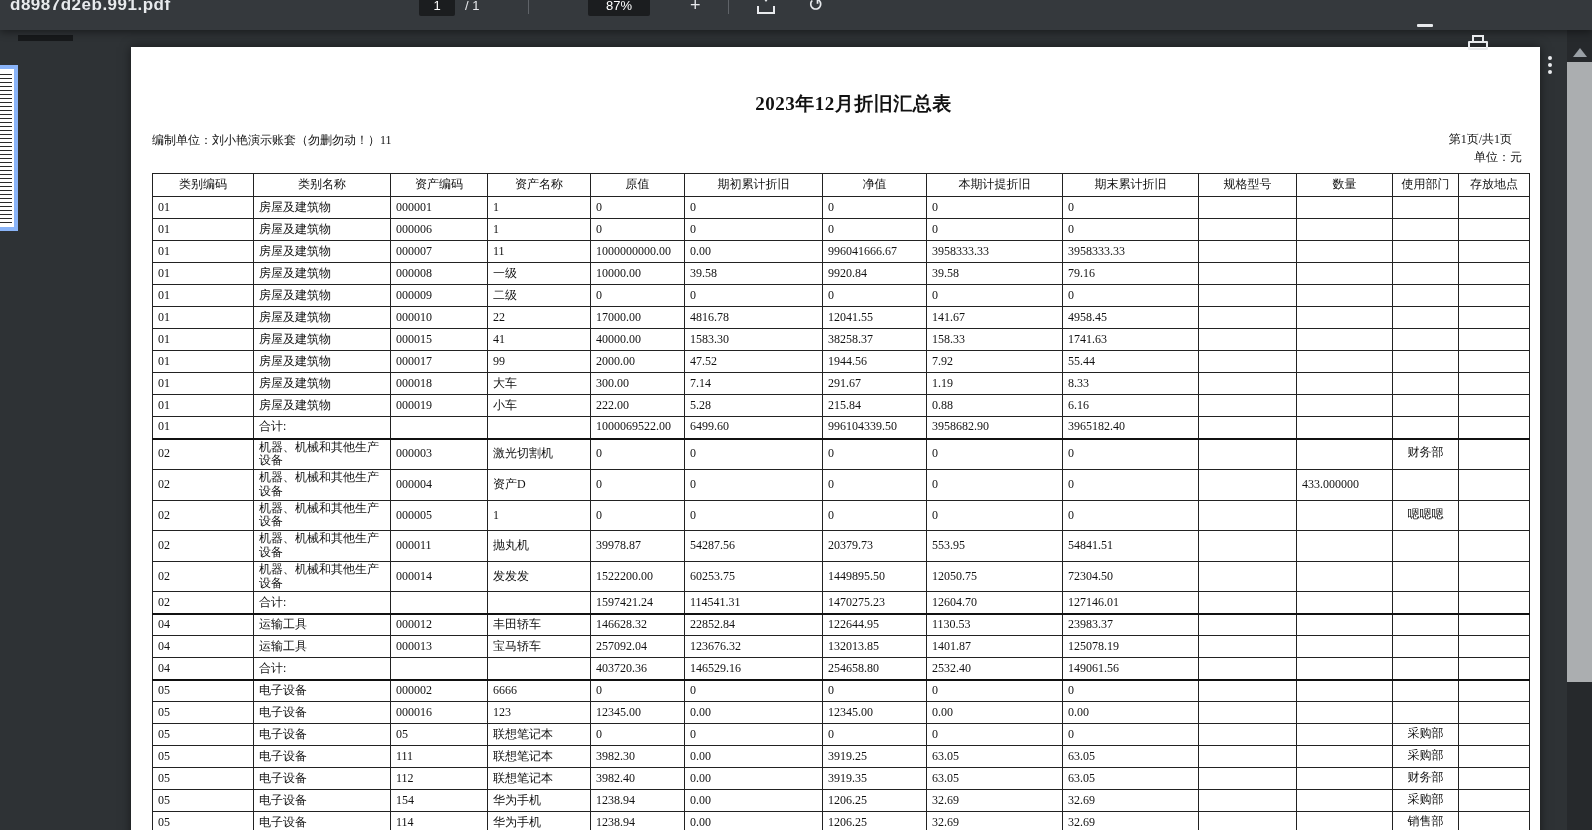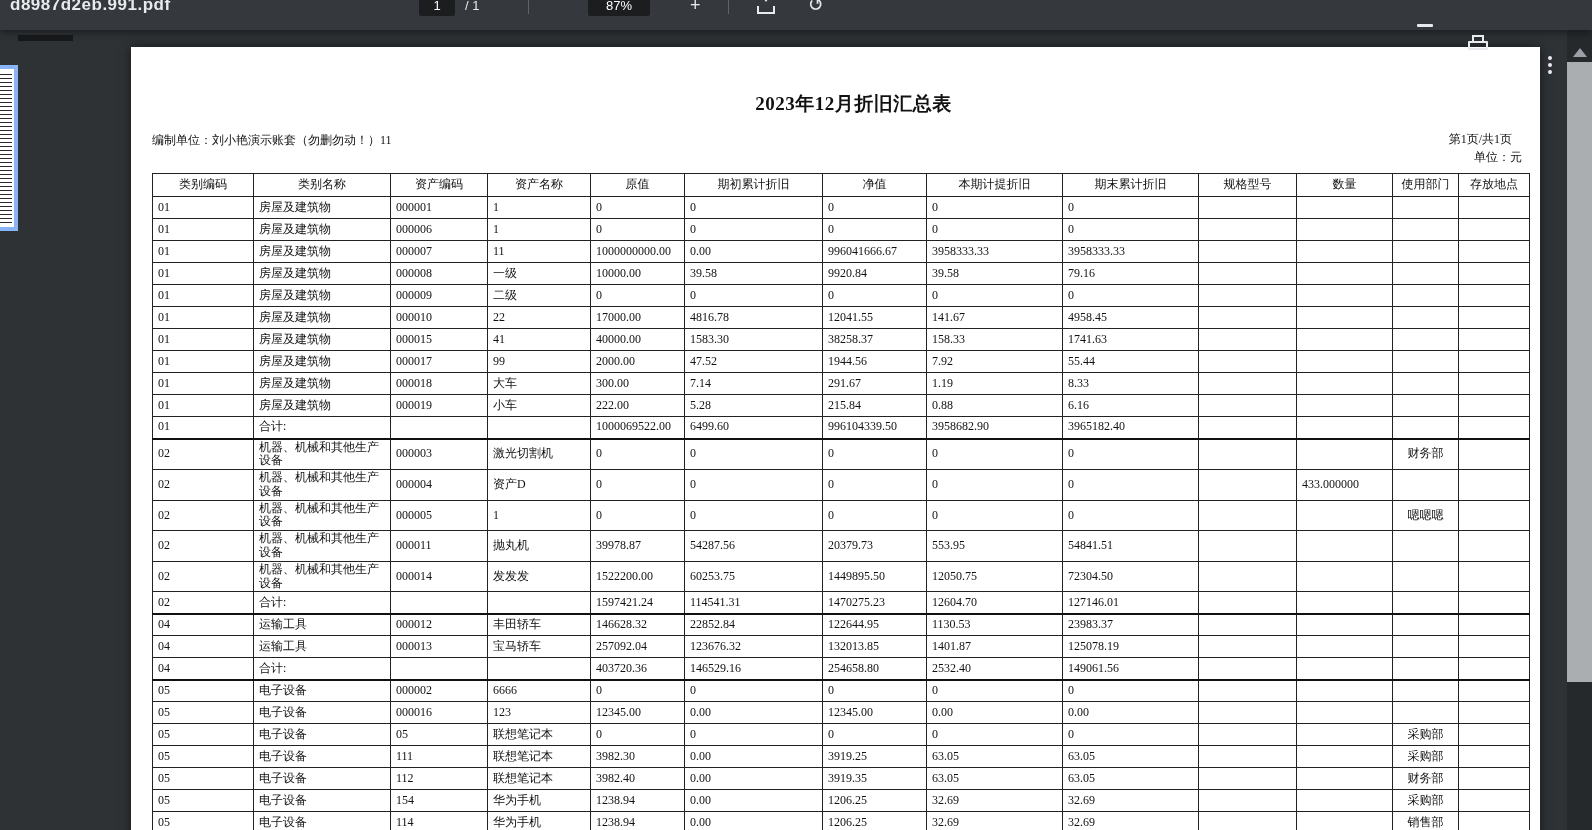--- a/index.html
+++ b/index.html
@@ -71,21 +71,21 @@
   .unit-label { position:absolute; right:18px; top:102px; font-size:12px; }
 
   table.rpt { position:absolute; left:21px; top:126px; width:1377px;
               border-collapse:collapse; table-layout:fixed; font-size:12px; }
   .rpt th, .rpt td { border:1.5px solid #222; overflow:hidden; padding:1px 5px;
                      line-height:1.15; vertical-align:middle; }
   .rpt th { height:23px; text-align:center; font-weight:400; padding:1px 2px;margin-top:12px; }
   .rpt td { height:22px; text-align:left; }
   .rpt tr.tall td { height:29px; }
   .rpt tr.group-start td { border-top:2.5px solid #111; }
-  .rpt td.c-dept { text-align:center; padding:1px 2px; }
+  .rpt td.c-dept { text-align:center; padding:1px 2px;font-family:Liberation Mono, monospace; }
 </style>
 </head>
 <body>
 
 <div class="content-bg"></div>
 
 <div class="toolbar">
   <div class="tb-item tb-filename">d8987d2eb.991.pdf</div>
   <div class="tb-item tb-box tb-pageinput">1</div>
   <div class="tb-item tb-slash">/ 1</div>

